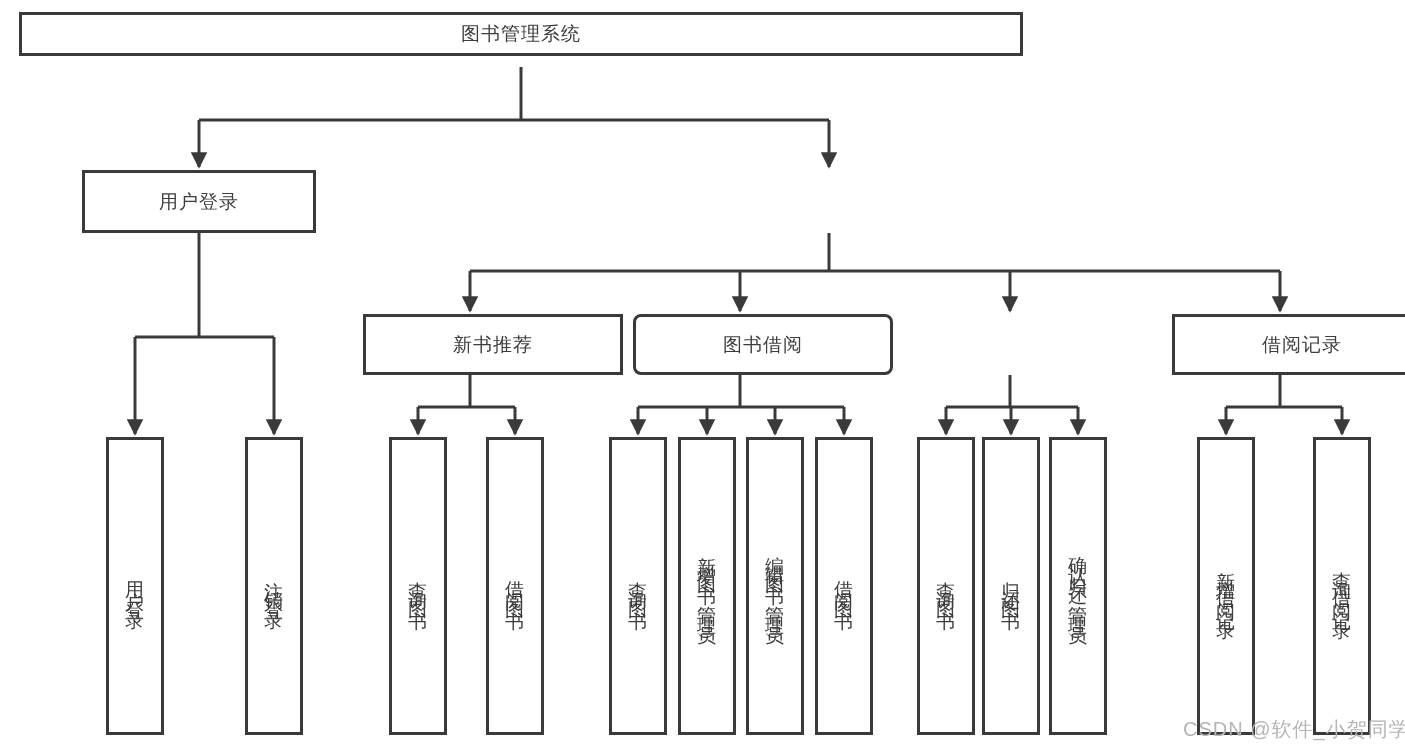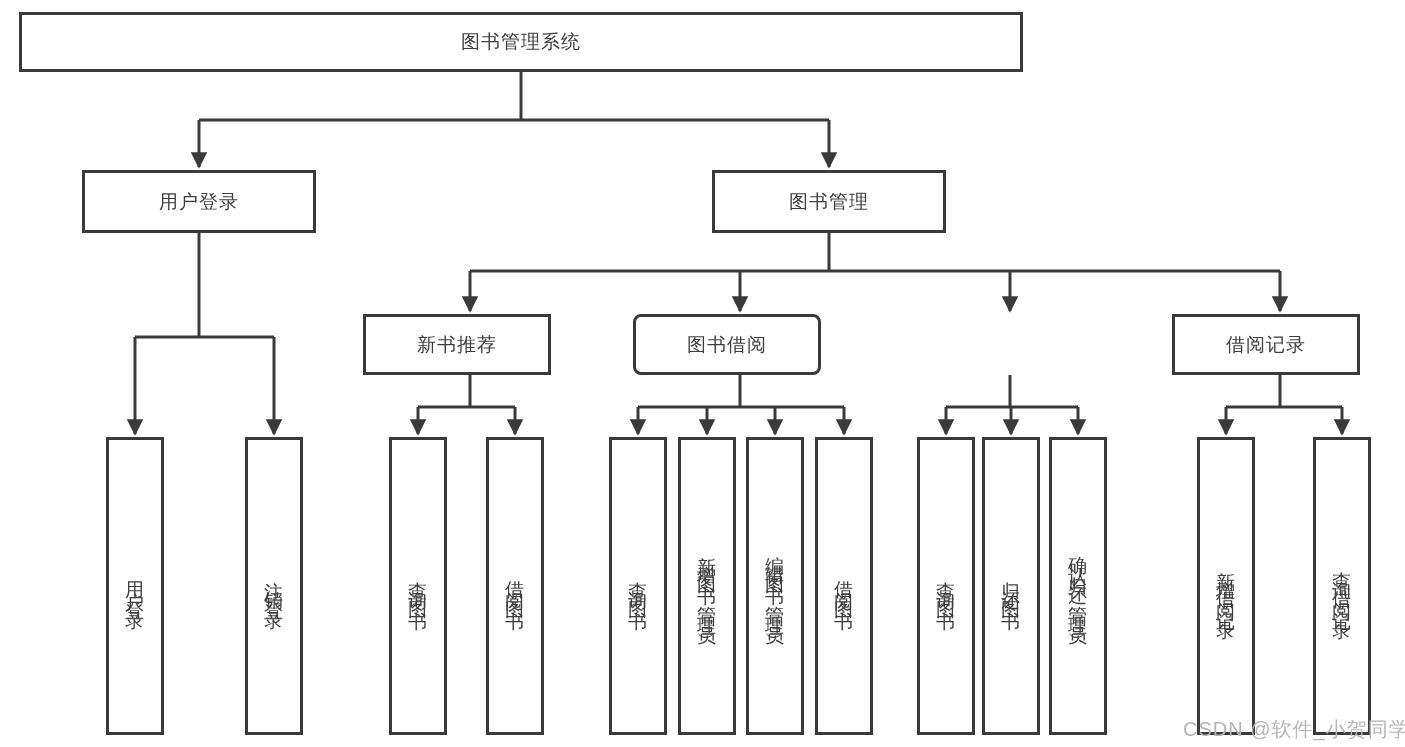--- a/index.html
+++ b/index.html
@@ -14,23 +14,23 @@
   .node{
     position:absolute;
     box-sizing:border-box;
     background:#ffffff;
     border:3px solid #3a3a3a;
     color:#3d3d3d;
     display:flex;align-items:center;justify-content:center;
     z-index:2;
   }
   .h-node{font-size:19px;letter-spacing:1px;}
-  .root{left:19px;top:12px;width:1004px;height:60px;}
+  .root{left:19px;top:12px;width:1004px;height:44px;}
   .lvl2{top:170px;width:234px;height:63px;}
-  .lvl3{top:314px;width:188px;height:61px;}
+  .lvl3{top:314px;width:260px;height:61px;}
   .leaf{top:437px;width:58px;height:298px;}
   .leaf .vtext{
     writing-mode:vertical-lr;
     text-orientation:upright;
     font-size:19px;
     letter-spacing:10px;
     line-height:1;
     color:#3d3d3d;
     white-space:nowrap;
   }
@@ -99,23 +99,20 @@
     </g>
   </svg>
 
   <div class="node h-node root">
     <span>图书管理系统</span>
   </div>
 
   <div class="node h-node lvl2" style="left:82px;">
     <span>用户登录</span>
   </div>
-  <div class="node h-node lvl2" style="left:712px;">
-    <span>图书管理</span>
-  </div>
 
   <div class="node h-node lvl3" style="left:363px;">
     <span>新书推荐</span>
   </div>
   <div class="node h-node lvl3" style="left:633px;border-radius:8px;">
     <span>图书借阅</span>
   </div>
   <div class="node h-node lvl3" style="left:1172px;">
     <span>借阅记录</span>
   </div>

